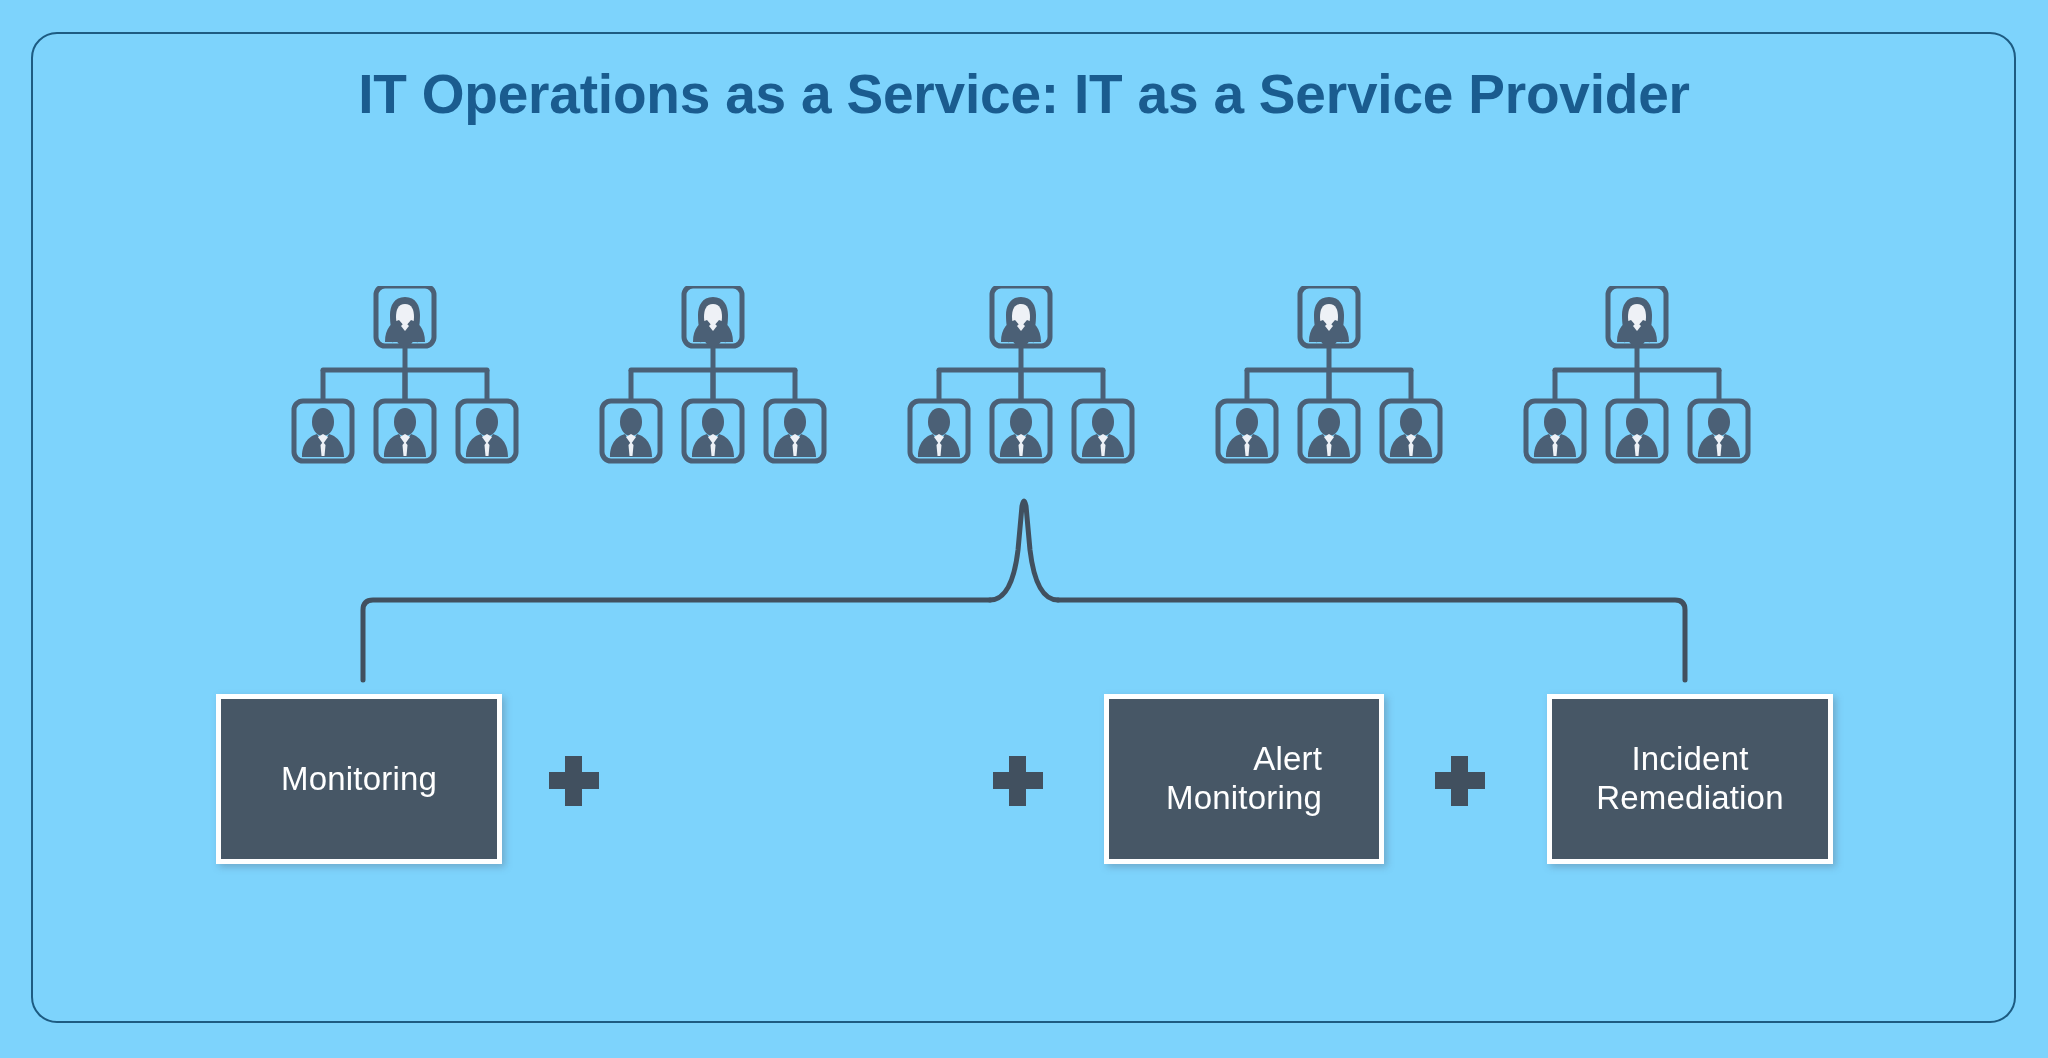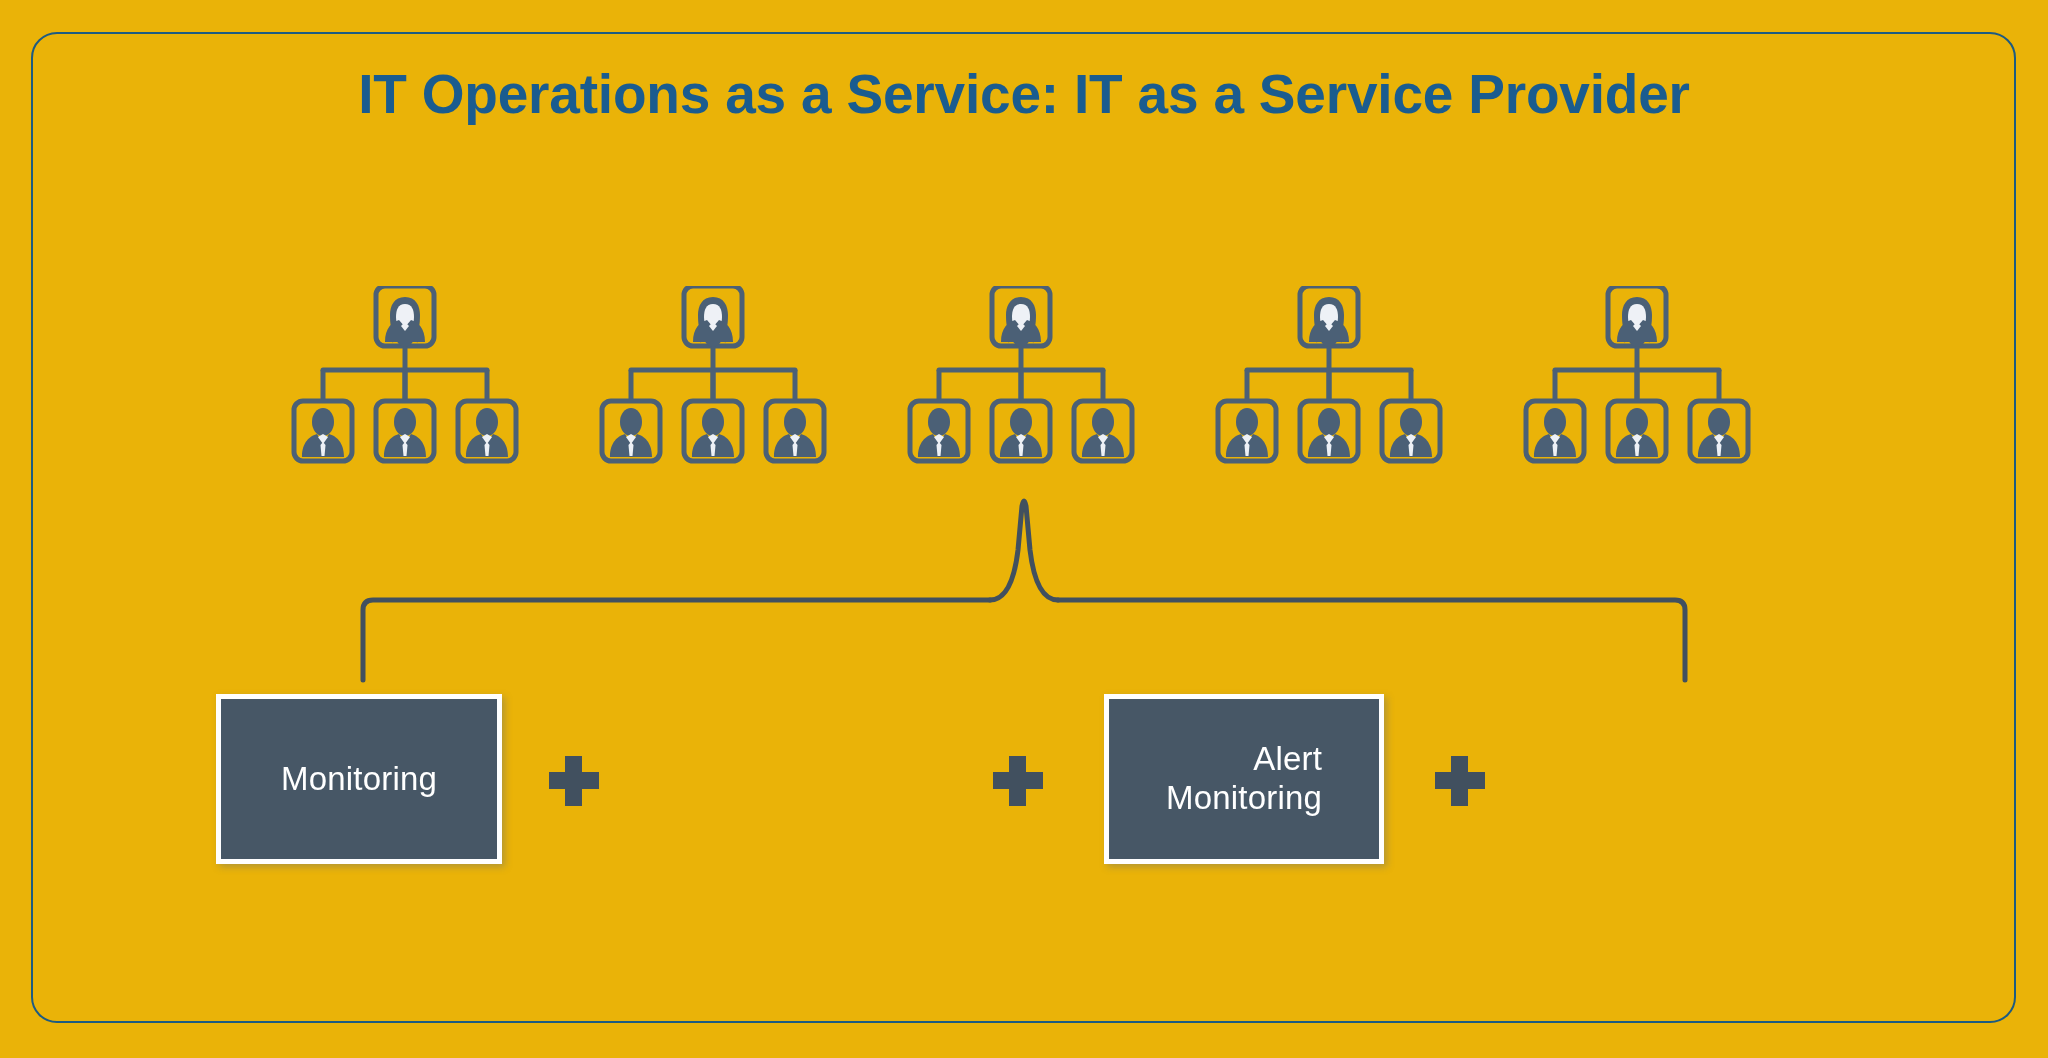--- a/index.html
+++ b/index.html
@@ -7,21 +7,21 @@
     padding: 0;
     background: #e9edf4;
   }
   body {
     font-family: "Liberation Sans", sans-serif;
   }
   #canvas {
     position: relative;
     width: 2048px;
     height: 1058px;
-    background: #eab308;
+    background: #7dd3fc;
     overflow: hidden;
   }
   
   #frame {
     position: absolute;
     left: 31px;
     top: 32px;
     width: 1985px;
     height: 991px;
     box-sizing: border-box;
@@ -404,20 +404,23 @@
     <path d="M 1058 110 L 1675 110 Q 1685 110 1685 120 L 1685 190" fill="none" stroke="#41505f" stroke-width="5" stroke-linecap="round" stroke-linejoin="round"></path>
   </svg>
 
   <div id="service-row">
       <div class="service-box" style="left: 216px; width: 286px;">
         <span class="lbl"><span>Monitoring</span></span>
       </div>
       <div class="service-box" style="left: 1104px; width: 280px; text-align: right;">
         <span class="lbl"><span>Alert</span><br><span>Monitoring</span></span>
       </div>
+      <div class="service-box" style="left: 1547px; width: 286px;">
+        <span class="lbl"><span>Incident</span><br><span>Remediation</span></span>
+      </div>
       <div class="plus" title="+" style="left: 549px;">
         <span class="bar-h"></span>
         <span class="bar-v"></span>
       </div>
       <div class="plus" title="+" style="left: 993px;">
         <span class="bar-h"></span>
         <span class="bar-v"></span>
       </div>
       <div class="plus" title="+" style="left: 1435px;">
         <span class="bar-h"></span>

